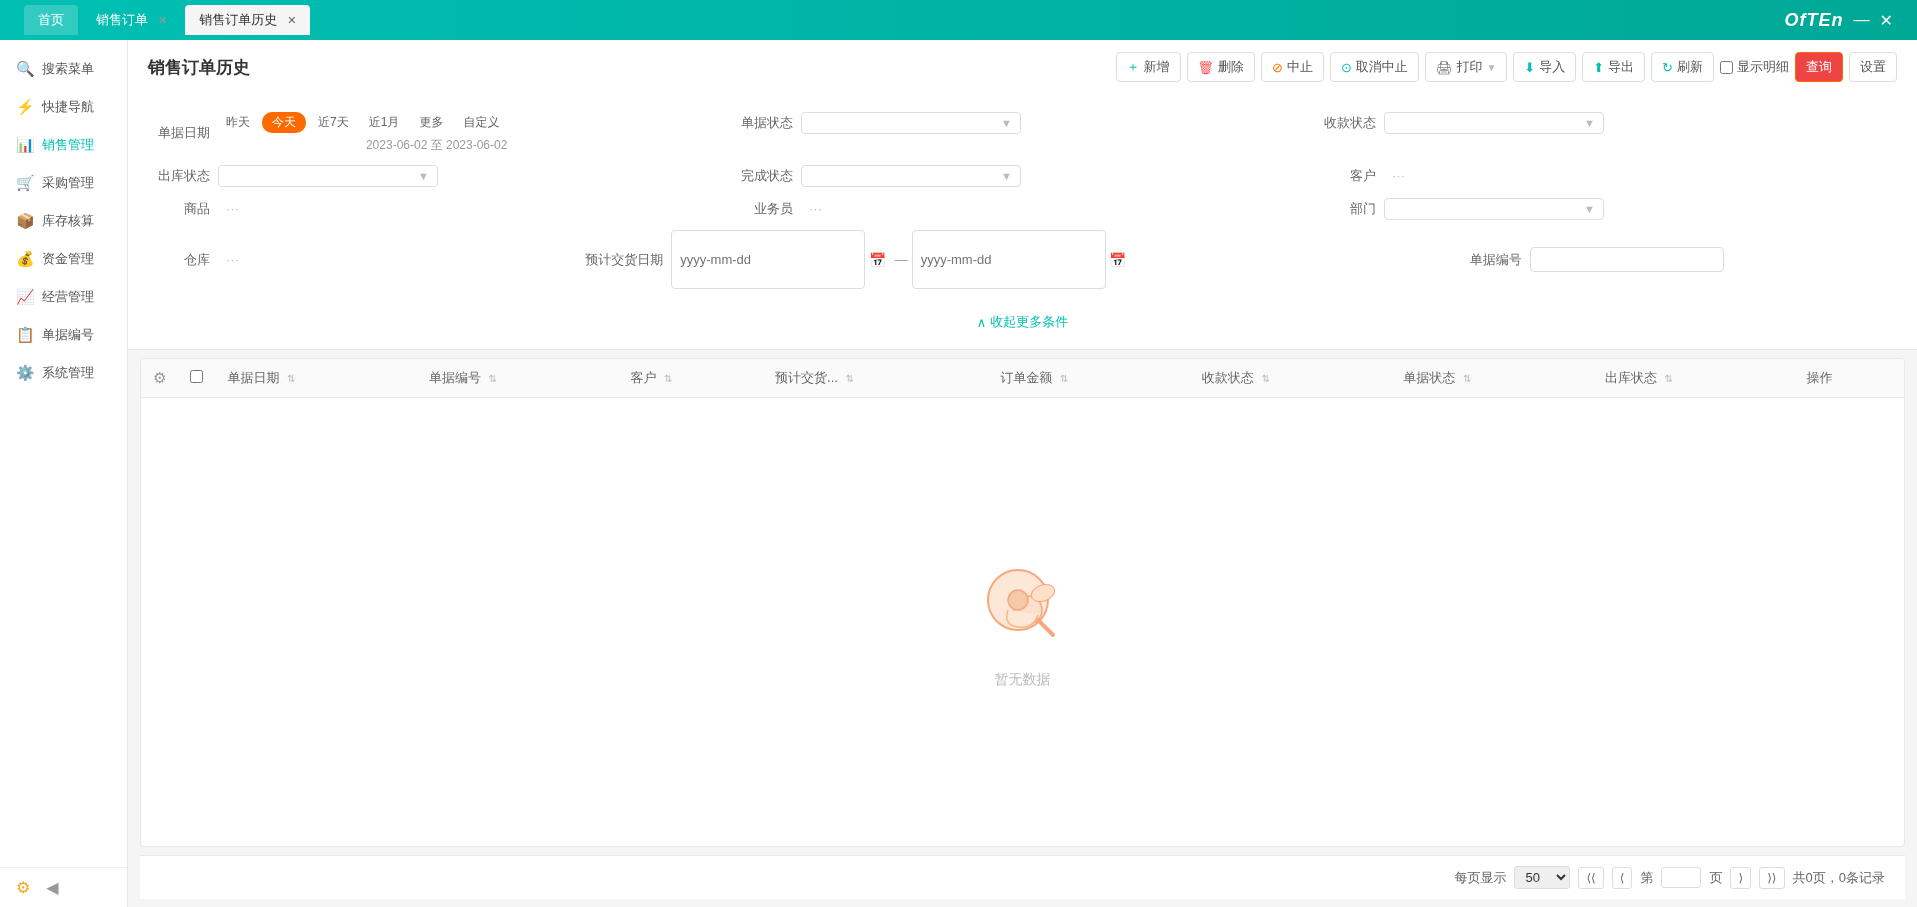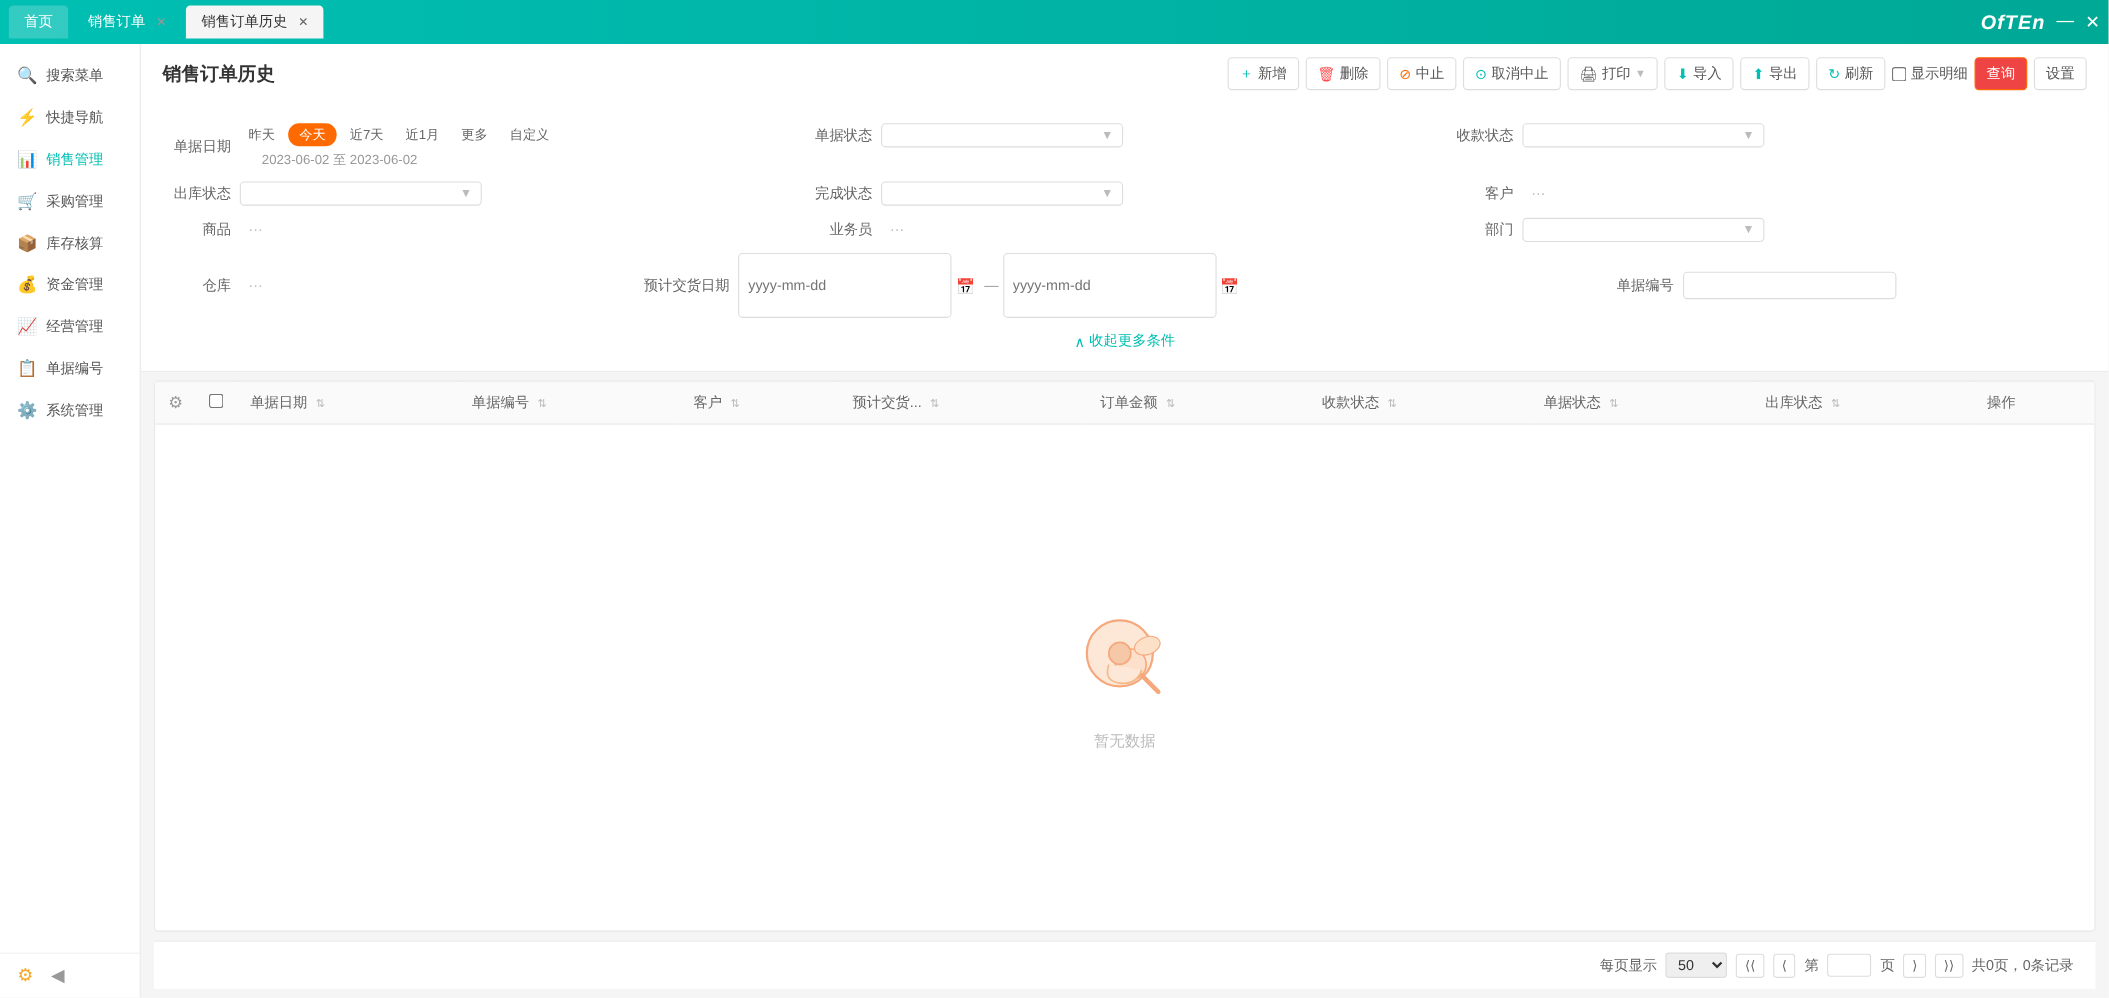--- a/index.html
+++ b/index.html
@@ -4,21 +4,21 @@
   <style>
     * { box-sizing: border-box; margin: 0; padding: 0; font-family: 'Microsoft YaHei', Arial, sans-serif; font-size: 13px; }
     body { display: flex; flex-direction: column; height: 907px; width: 1917px; overflow: hidden; background: #f5f5f5; }
 
     
     .top-bar {
       height: 40px;
       background: linear-gradient(90deg, #00bfb3 0%, #00a896 100%);
       display: flex;
       align-items: center;
-      padding: 0 8px;
+      padding: 0 24px;
       gap: 4px;
     }
     .top-bar .tab {
       height: 30px;
       padding: 0 14px;
       display: flex;
       align-items: center;
       border-radius: 4px 4px 0 0;
       cursor: pointer;
       color: #fff;
@@ -433,21 +433,21 @@
           </button>
         </div>
       </div>
 
       <div class="filter-section">
 
         <div style="display:flex; align-items:flex-start; margin-bottom:10px;">
 
           <div style="display:flex; align-items:center; flex:1;">
             <span class="filter-label">单据日期</span>
-            <div style="display:flex; flex-direction:column; gap:4px;">
+            <div style="display:flex; flex-direction:column; gap:4px;text-align:right;">
               <div style="display:flex; align-items:center; gap:4px;">
                 <span class="date-btn">昨天</span>
                 <span class="date-btn active">今天</span>
                 <span class="date-btn">近7天</span>
                 <span class="date-btn">近1月</span>
                 <span class="date-btn">更多</span>
                 <span class="date-btn">自定义</span>
               </div>
               <span class="date-range-text">2023-06-02 至 2023-06-02</span>
             </div>
@@ -502,21 +502,21 @@
           </div>
           <div style="display:flex; align-items:center; flex:1;">
             <span class="filter-label">部门</span>
             <div class="select-control" style="flex:1; max-width:220px;">
               <span class="select-text"></span>
               <span class="select-arrow">▼</span>
             </div>
           </div>
         </div>
 
-        <div style="display:flex; align-items:center; margin-bottom:6px;">
+        <div style="display:flex; align-items:center; margin-bottom:18px;">
           <div style="display:flex; align-items:center; flex:1;">
             <span class="filter-label">仓库</span>
             <span class="more-btn">···</span>
           </div>
           <div style="display:flex; align-items:center; flex:2;">
             <span class="filter-label">预计交货日期</span>
             <input class="date-input" value="" placeholder="yyyy-mm-dd" style="">
             <span class="cal-icon">📅</span>
             <span class="date-sep">—</span>
             <input class="date-input" value="" placeholder="yyyy-mm-dd" style="">

